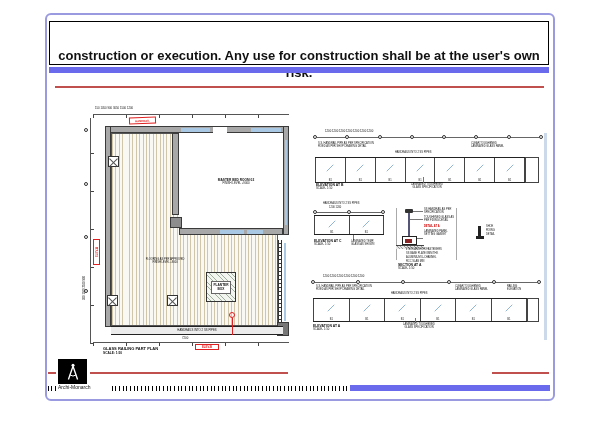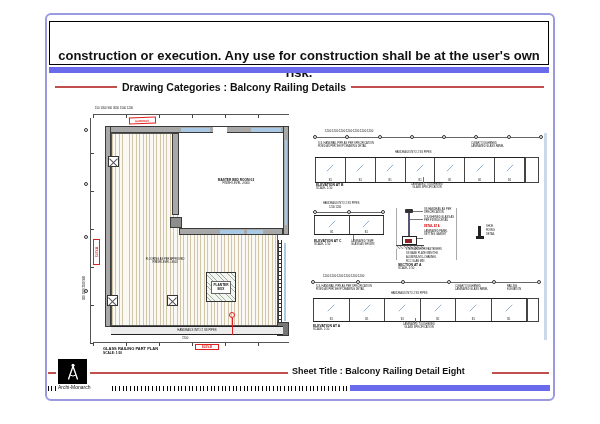--- a/index.html
+++ b/index.html
@@ -51,21 +51,20 @@
   <div class="abs frame" style="left:45px;top:13px;width:506px;height:384px;"></div>
 
   <div class="abs" style="left:49px;top:21px;width:500px;height:44px;border:1.5px solid #000;box-sizing:border-box;text-align:center;padding-top:2px;">
     <div style="font-size:13px;font-weight:bold;line-height:1.3;margin-top:24px;">construction or execution. Any use for construction shall be at the user's own risk.</div>
   </div>
 
   <div class="abs pbar" style="left:49px;top:67px;width:500px;height:6px;"></div>
 
   <div class="abs" style="left:49px;top:79px;width:500px;height:15px;display:flex;align-items:center;">
     <div class="rdash" style="width:62px;margin-left:6px;"></div>
-    <div class="nw" style="font-size:10.5px;font-weight:bold;margin:0 5px;">Drawing Categories : Balcony Railing Details</div>
     <div class="rdash" style="flex:1;margin-right:5px;"></div>
   </div>
 
   <div class="abs" style="left:0;top:0;width:0;height:0;">
 
     <div class="abs t28 nw" style="left:95px;top:107px;width:192px;display:flex;justify-content:space-between;">150 1050 900 3050 1500 1200</div>
     <div class="abs dimh" style="left:93px;top:114px;width:196px;"></div>
 
     <div class="abs dimv" style="left:90px;top:118px;height:226px;"></div>
     <div class="abs t28 vtext" style="left:83px;top:150px;height:150px;display:flex;justify-content:space-between;flex-direction:column;">300 1500 2100 900</div>
@@ -347,21 +346,20 @@
 
   <div class="abs rdash" style="left:48px;top:372px;width:8px;"></div>
   <div class="abs" style="left:58px;top:359px;width:29px;height:25px;background:#000;display:flex;align-items:center;justify-content:center;">
     <svg width="20" height="20" viewBox="0 0 24 24">
       <circle cx="12" cy="4" r="1.8" fill="#fff"></circle>
       <path d="M12 5 L6.5 21 M12 5 L17.5 21" stroke="#fff" stroke-width="1.6" fill="none"></path>
       <path d="M8.2 15.5 A 6.5 6.5 0 0 0 15.8 15.5" stroke="#fff" stroke-width="1.2" fill="none"></path>
     </svg>
   </div>
   <div class="abs rdash" style="left:90px;top:372px;width:198px;"></div>
-  <div class="abs nw" style="left:292px;top:366px;font-size:9px;font-weight:bold;">Sheet Title : Balcony Railing Detail Eight</div>
   <div class="abs rdash" style="left:492px;top:372px;width:57px;"></div>
 
   <div class="abs barcode" style="left:48px;top:386px;width:8px;height:5px;"></div>
   <div class="abs nw" style="left:58px;top:384px;font-size:5px;">Archi-Monarch</div>
   <div class="abs barcode" style="left:112px;top:386px;width:235px;height:5px;"></div>
   <div class="abs pbar" style="left:350px;top:385px;width:200px;height:6px;"></div>
 
 </div>
 
 </body></html>

